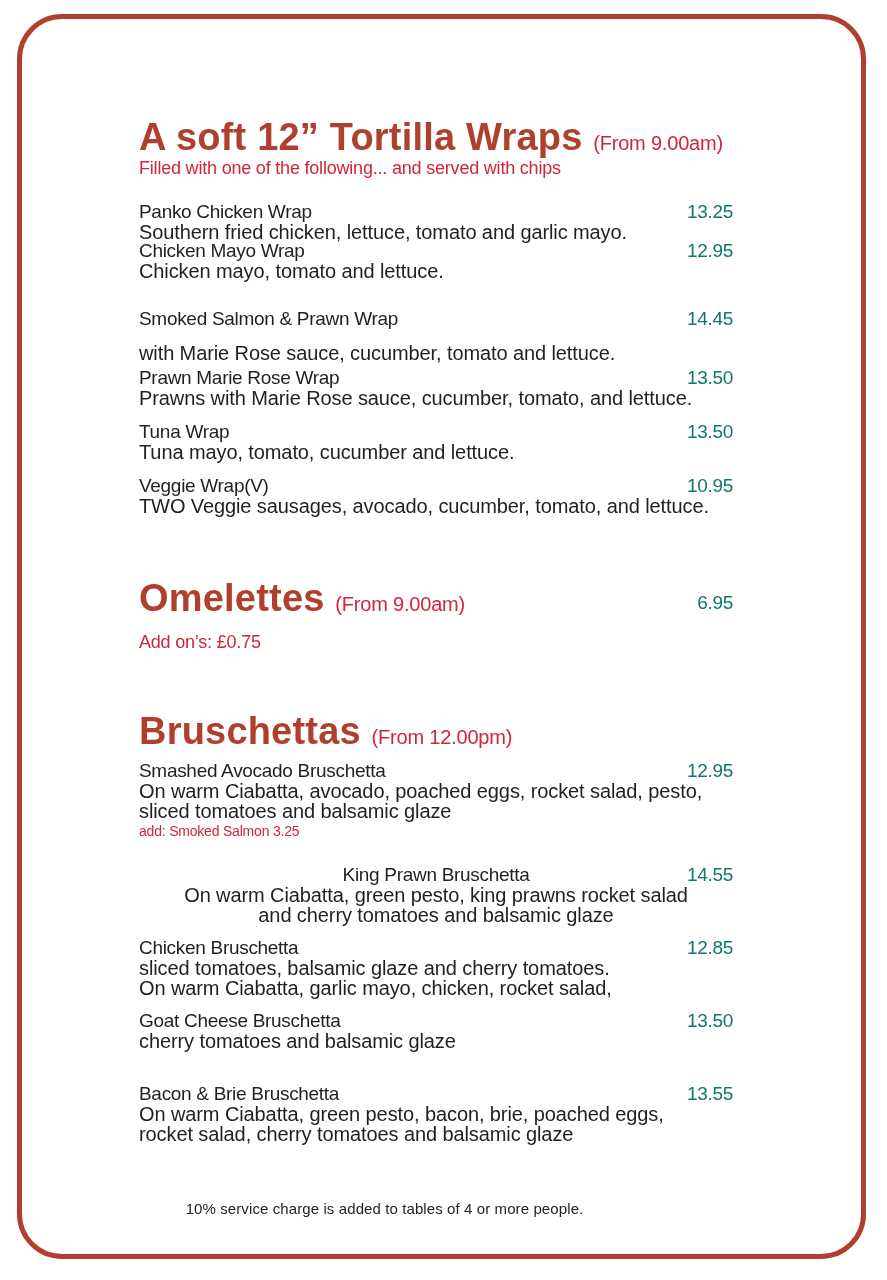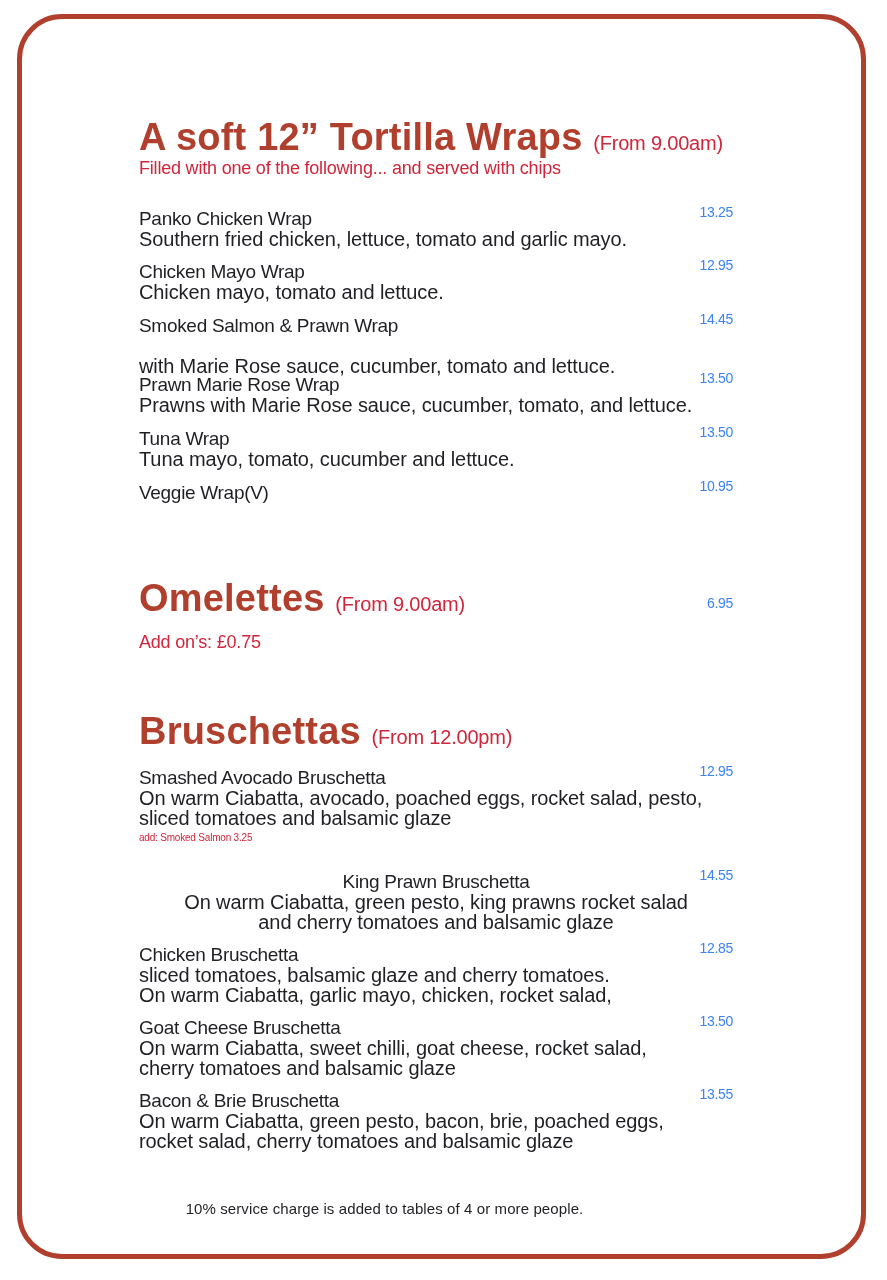--- a/index.html
+++ b/index.html
@@ -53,40 +53,39 @@
       position: absolute;
       left: 0;
       width: 594px;
     }
     .item-name {
       font-size: 19px;
       line-height: 22px;
       letter-spacing: -0.3px;
       white-space: nowrap;
       color: #1f1f24;
-      margin-top: 7px;
     }
     .item-price {
       position: absolute;
       right: 0;
       top: 0;
-      font-size: 14px;
+      font-size: 19px;
       line-height: 22px;
       letter-spacing: -0.3px;
-      color: #3b82f6;
+      color: #0f766e;
     }
     .item-desc {
       font-size: 20px;
       line-height: 19.5px;
       letter-spacing: -0.1px;
       color: #1f1f24;
       white-space: nowrap;
     }
     .item-addon {
-      font-size: 10px;
+      font-size: 14px;
       line-height: 20px;
       color: #d0253a;
       letter-spacing: -0.2px;
       white-space: nowrap;
     }
     .footer-note {
       position: absolute;
       left: 0;
       width: 769px;
       top: 1200px;
@@ -108,43 +107,44 @@
       <span>A soft 12” Tortilla Wraps</span>
       <span class="time">(From 9.00am)</span>
     </div>
     <div class="subtitle" style="position:absolute; left:0; top:158px;">Filled with one of the following... and served with chips</div>
 
     <div class="item" style="top:201px;">
       <div class="item-name">Panko Chicken Wrap</div>
       <div class="item-price">13.25</div>
       <div class="item-desc">Southern fried chicken, lettuce, tomato and garlic mayo.</div>
     </div>
-    <div class="item" style="top:254px;">
+    <div class="item" style="top:240px;">
       <div class="item-name">Chicken Mayo Wrap</div>
       <div class="item-price">12.95</div>
       <div class="item-desc">Chicken mayo, tomato and lettuce.</div>
     </div>
     <div class="item" style="top:308px;">
       <div class="item-name">Smoked Salmon &amp; Prawn Wrap</div>
       <div class="item-price">14.45</div>
-      <div class="item-desc" style="margin-top:20px;">with Marie Rose sauce, cucumber, tomato and lettuce.</div>
+      <div class="item-desc" style="margin-top:14px;">with Marie Rose sauce, cucumber, tomato and lettuce.</div>
     </div>
     <div class="item" style="top:367px;">
       <div class="item-name">Prawn Marie Rose Wrap</div>
       <div class="item-price">13.50</div>
       <div class="item-desc">Prawns with Marie Rose sauce, cucumber, tomato, and lettuce.</div>
     </div>
     <div class="item" style="top:421px;">
       <div class="item-name">Tuna Wrap</div>
       <div class="item-price">13.50</div>
       <div class="item-desc">Tuna mayo, tomato, cucumber and lettuce.</div>
     </div>
     <div class="item" style="top:475px;">
       <div class="item-name">Veggie Wrap(V)</div>
       <div class="item-price">10.95</div>
+      <div class="item-desc">TWO Veggie sausages, avocado, cucumber, tomato, and lettuce.</div>
     </div>
   </div>
 
   <div>
     <div class="section-title" style="position:absolute; left:0; top:579px; font-size:38px;">
       <span>Omelettes</span>
       <span class="time">(From 9.00am)</span>
     </div>
     <div class="item-price" style="top:592px;">6.95</div>
     <div class="subtitle" style="position:absolute; left:0; top:632px;">Add on’s:  £0.75</div>
@@ -171,21 +171,20 @@
     </div>
     <div class="item" style="top:937px;">
       <div class="item-name">Chicken Bruschetta</div>
       <div class="item-price">12.85</div>
       <div class="item-desc">sliced tomatoes, balsamic glaze and cherry tomatoes.</div>
       <div class="item-desc">On warm Ciabatta, garlic mayo, chicken, rocket salad,</div>
     </div>
     <div class="item" style="top:1010px;">
       <div class="item-name">Goat Cheese Bruschetta</div>
       <div class="item-price">13.50</div>
-      <div class="item-desc">On warm Ciabatta, sweet chilli, goat cheese, rocket salad,</div>
       <div class="item-desc">cherry tomatoes and balsamic glaze</div>
     </div>
     <div class="item" style="top:1083px;">
       <div class="item-name">Bacon &amp; Brie Bruschetta</div>
       <div class="item-price">13.55</div>
       <div class="item-desc">On warm Ciabatta, green pesto, bacon, brie, poached eggs,</div>
       <div class="item-desc">rocket salad, cherry tomatoes and balsamic glaze</div>
     </div>
   </div>
 </div>

